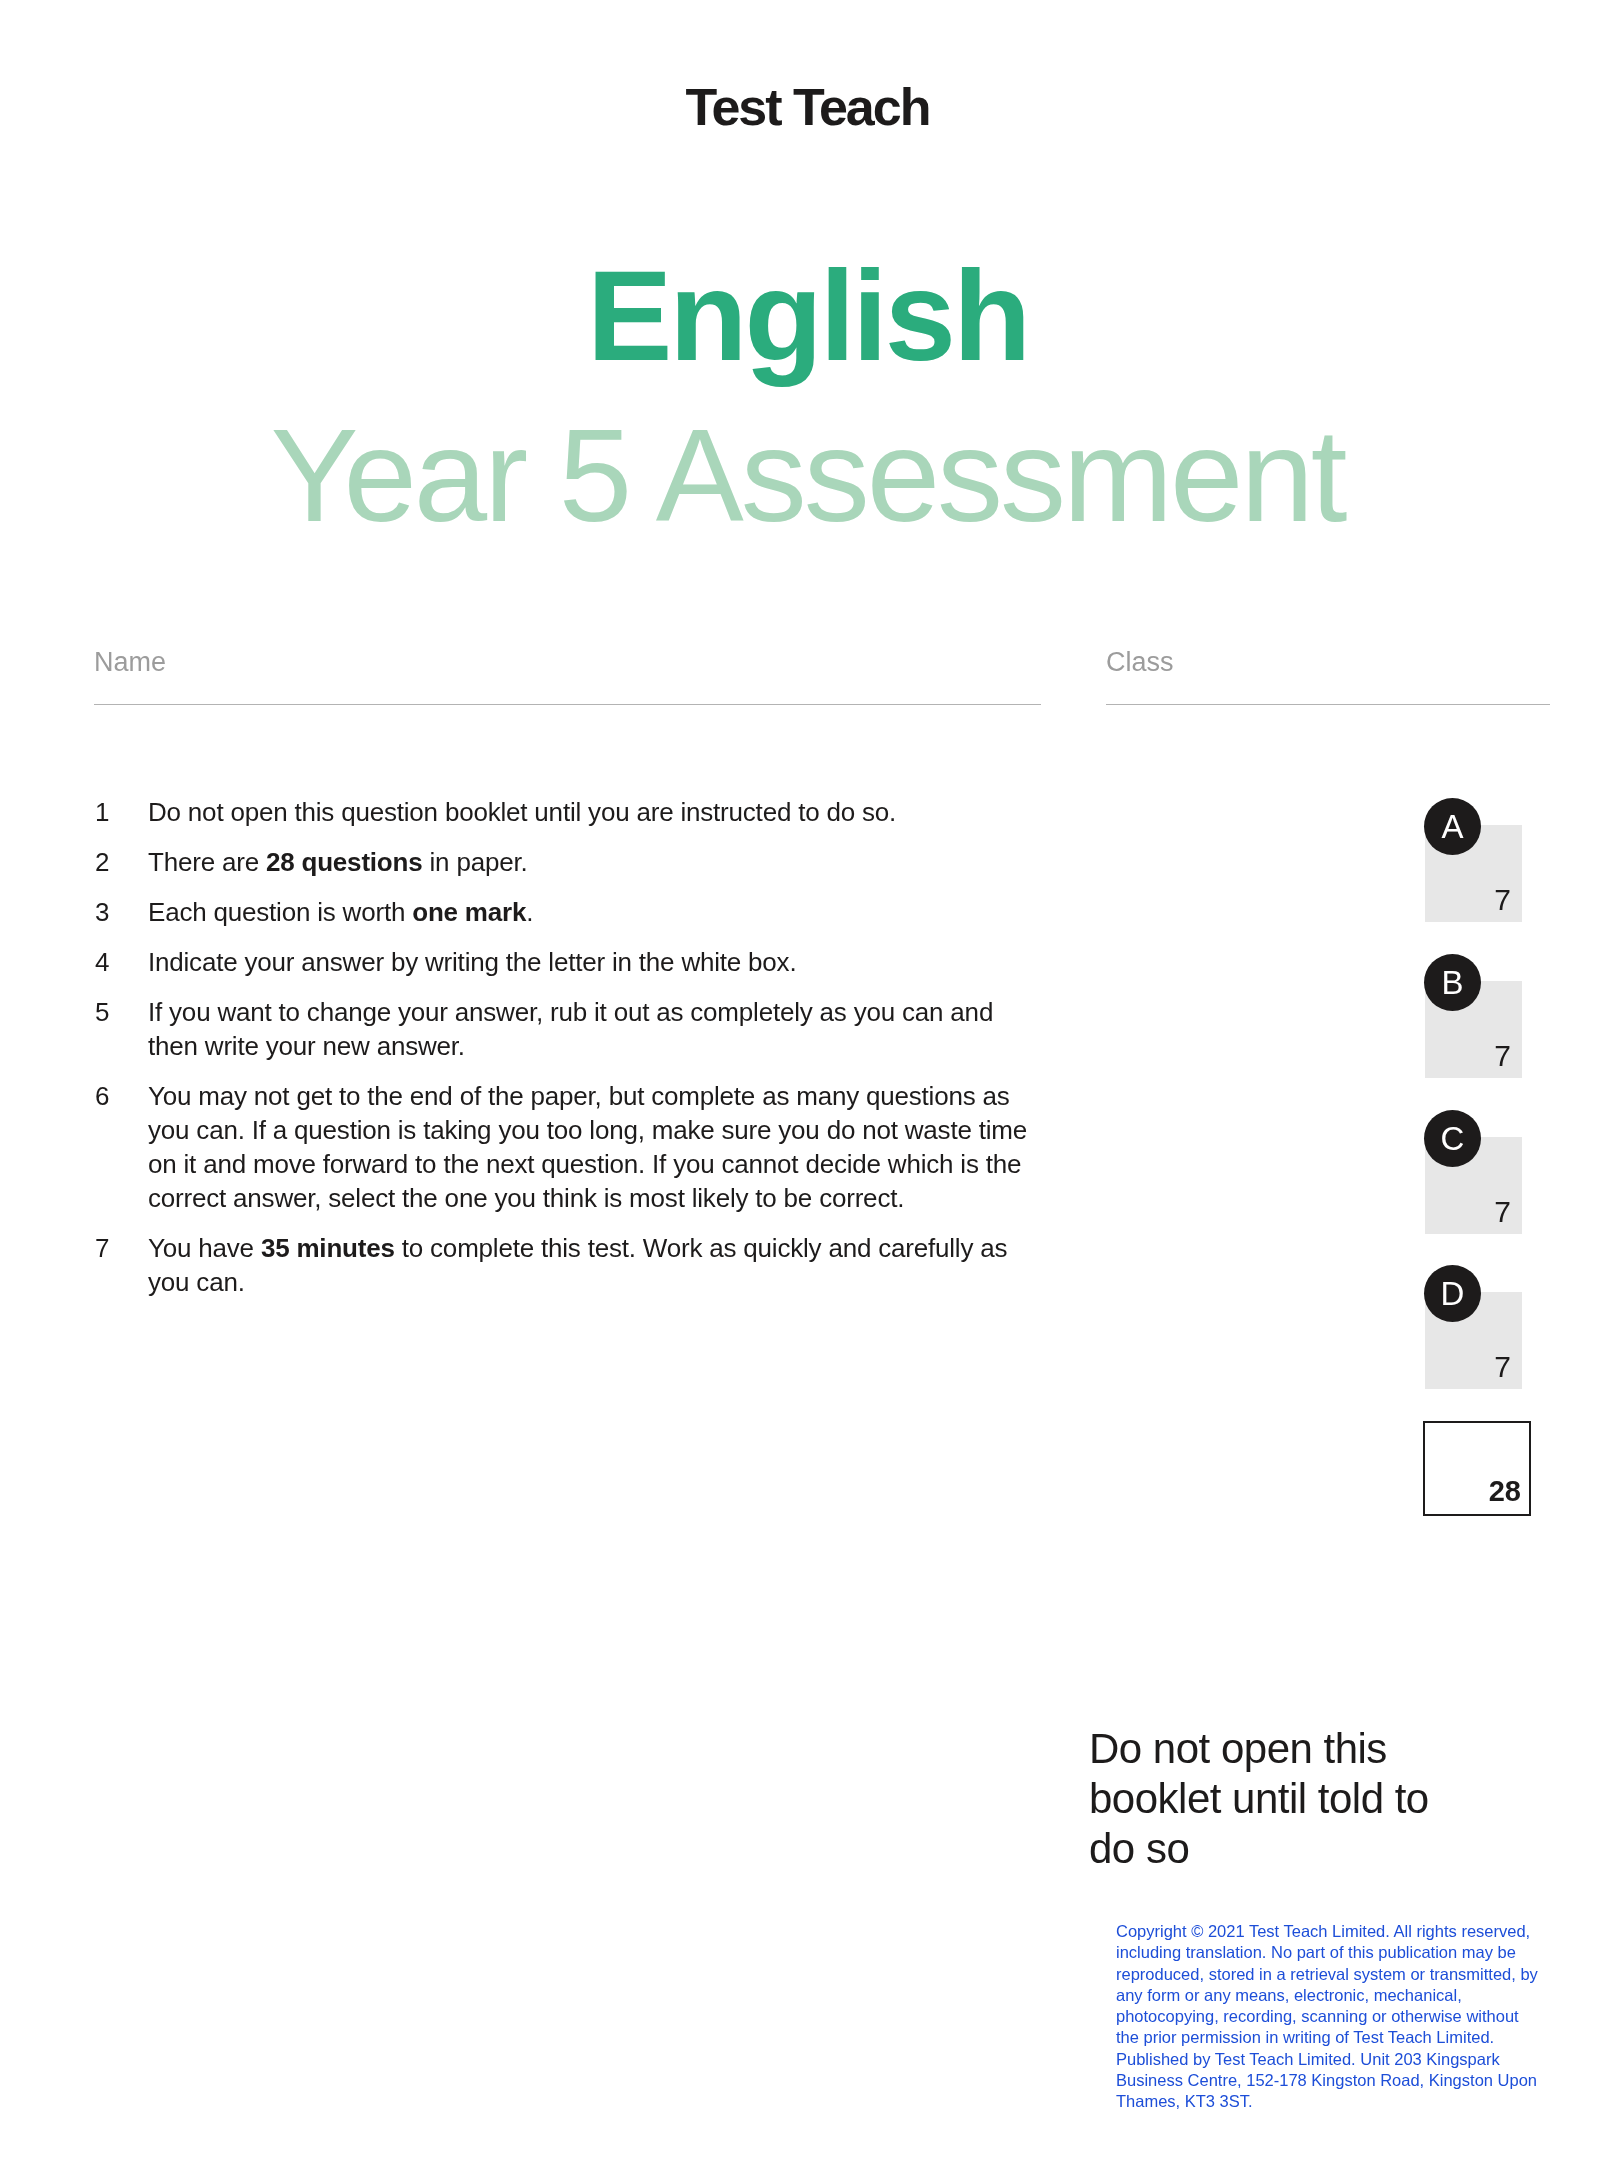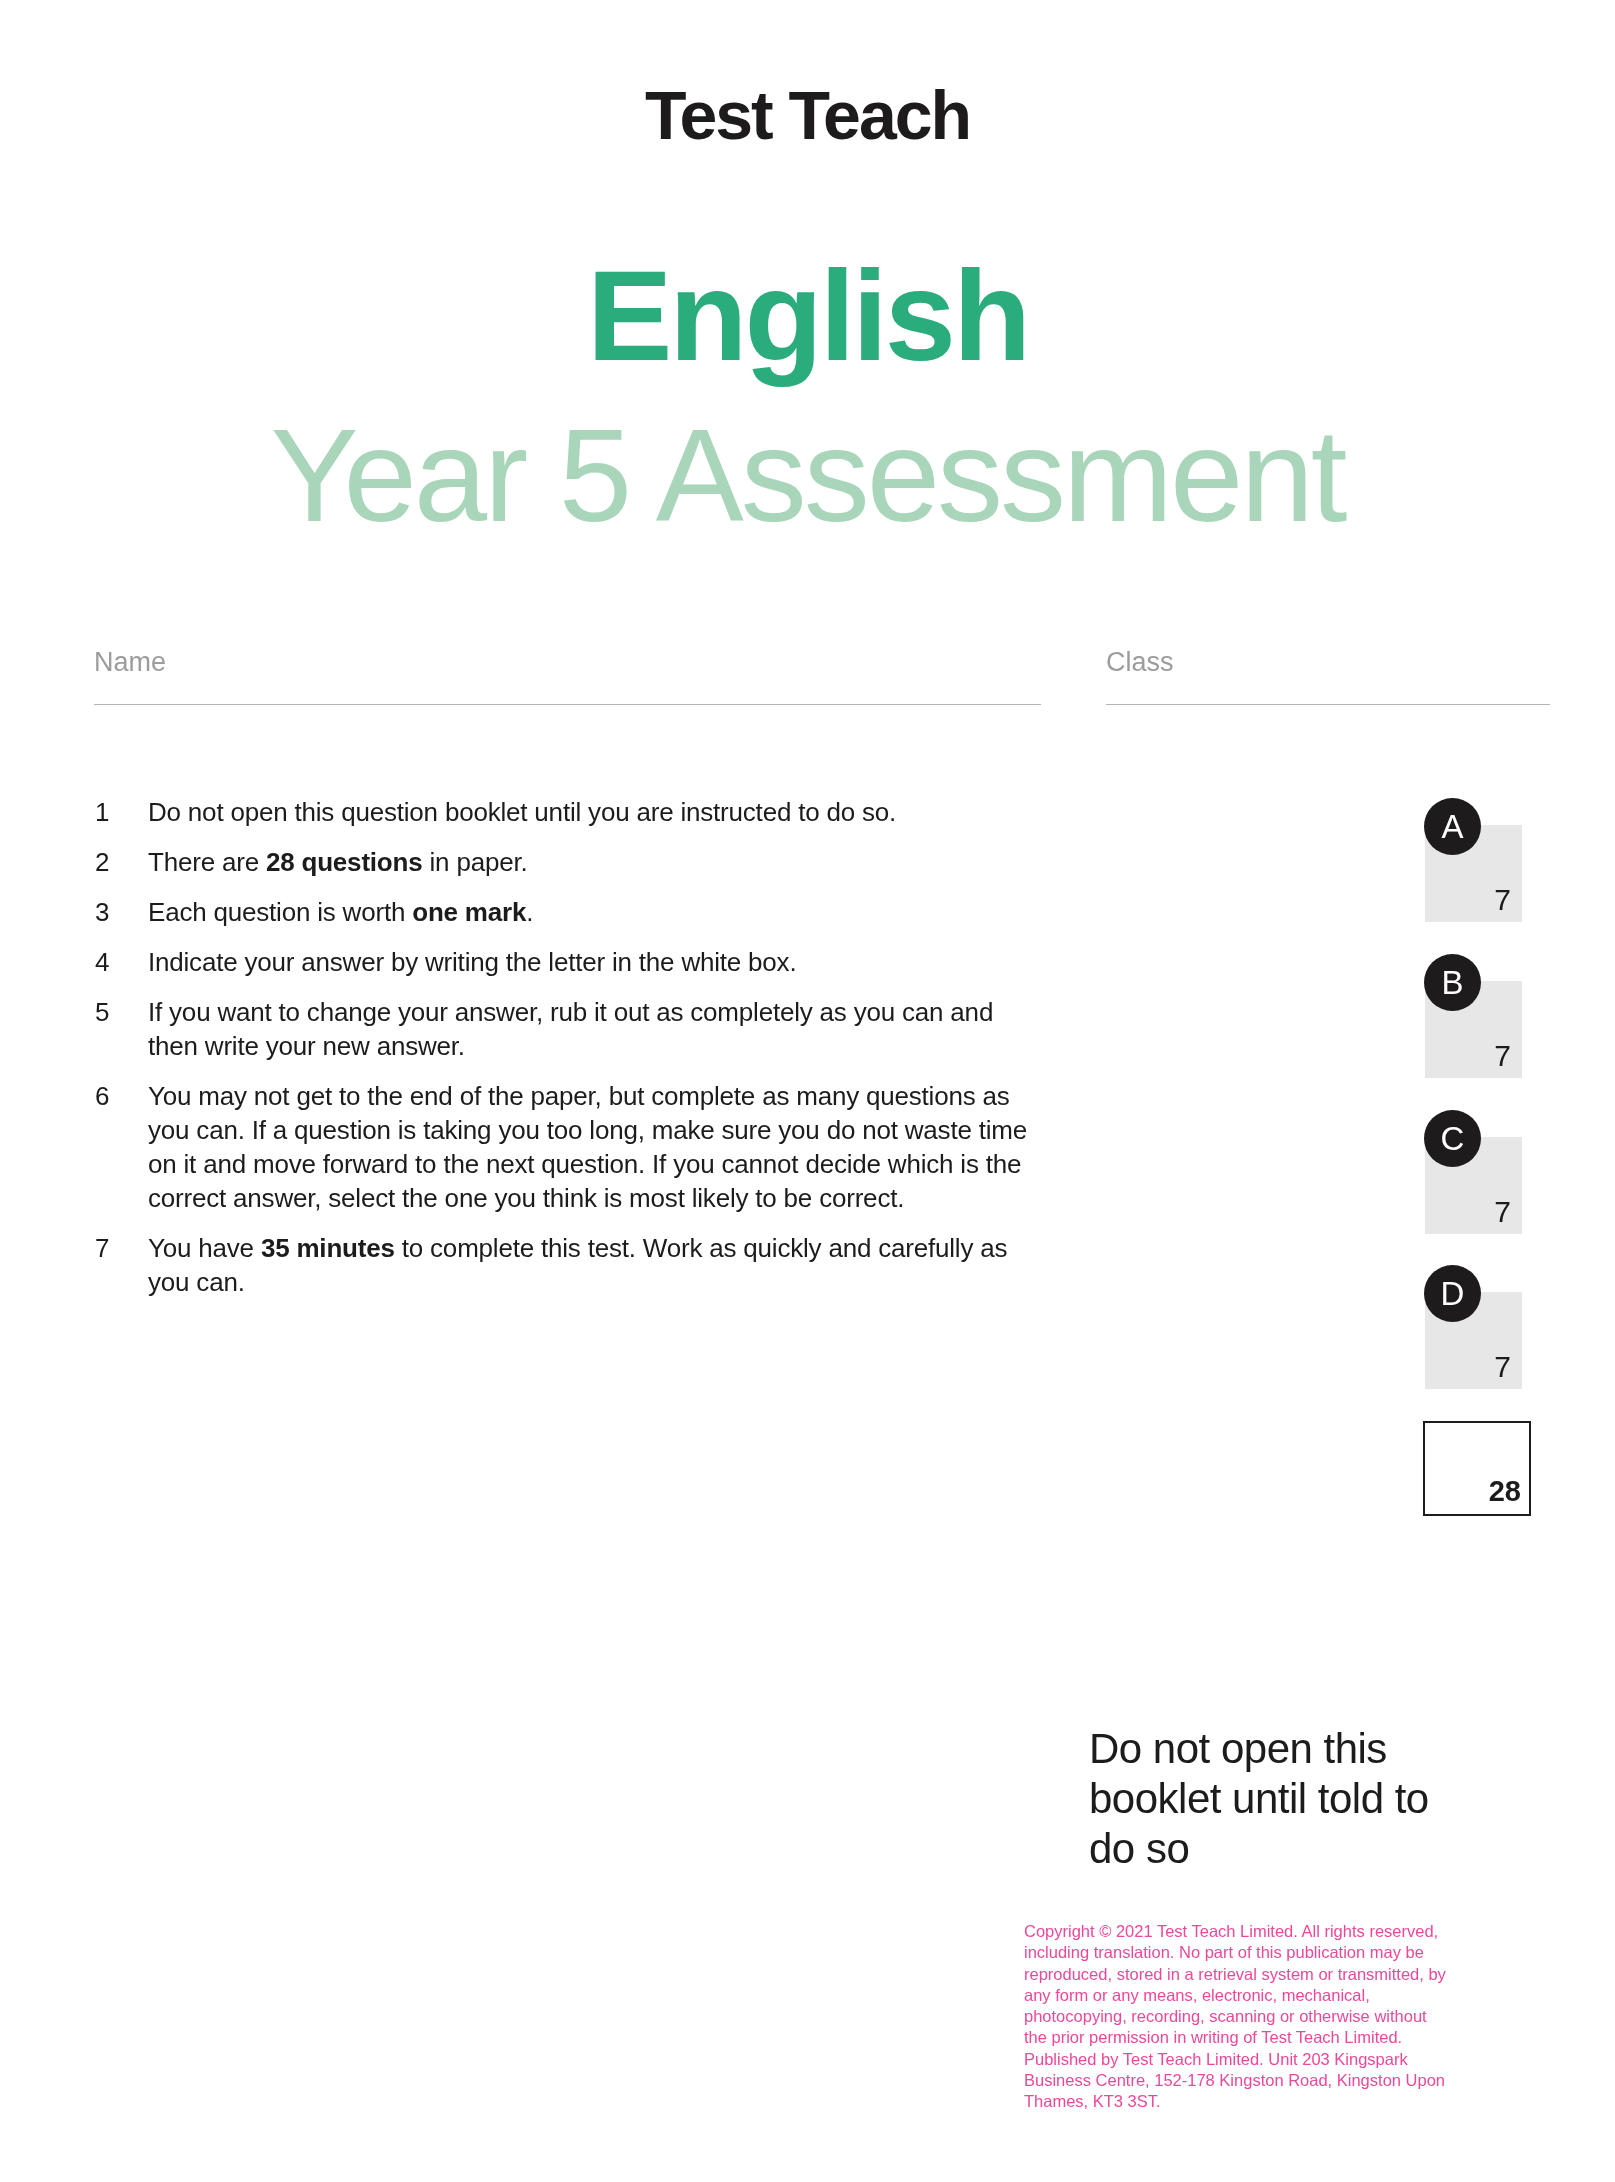--- a/index.html
+++ b/index.html
@@ -21,21 +21,21 @@
     width:1615px;
     height:2182px;
     background:#ffffff;
     overflow:hidden;
   }
   
   .logo{
     position:absolute;
     top:81px; left:0; right:0;
     text-align:center;
-    font-size:68px;
+    font-size:52px;
     font-weight:700;
     letter-spacing:-2px;
     line-height:1;
     color:var(--ink);
   }
   .subject{
     position:absolute;
     top:252px; left:0; right:0;
     text-align:center;
     font-size:128px;
@@ -151,25 +151,25 @@
     position:absolute;
     left:1089px; top:1724px;
     width:390px;
     font-size:42px;
     line-height:50px;
     letter-spacing:-0.5px;
     color:var(--ink);
   }
   .copyright{
     position:absolute;
-    left:1024px; top:1921px;
+    left:1116px; top:1921px;
     width:430px;
     font-size:16.5px;
     line-height:21.3px;
-    color:#ec4899;
+    color:#1d4ed8;
   }
 </style>
 </head>
 <body>
 
 <div class="page">
 
   <div class="logo">Test Teach</div>
 
   <div class="subject">English</div>

